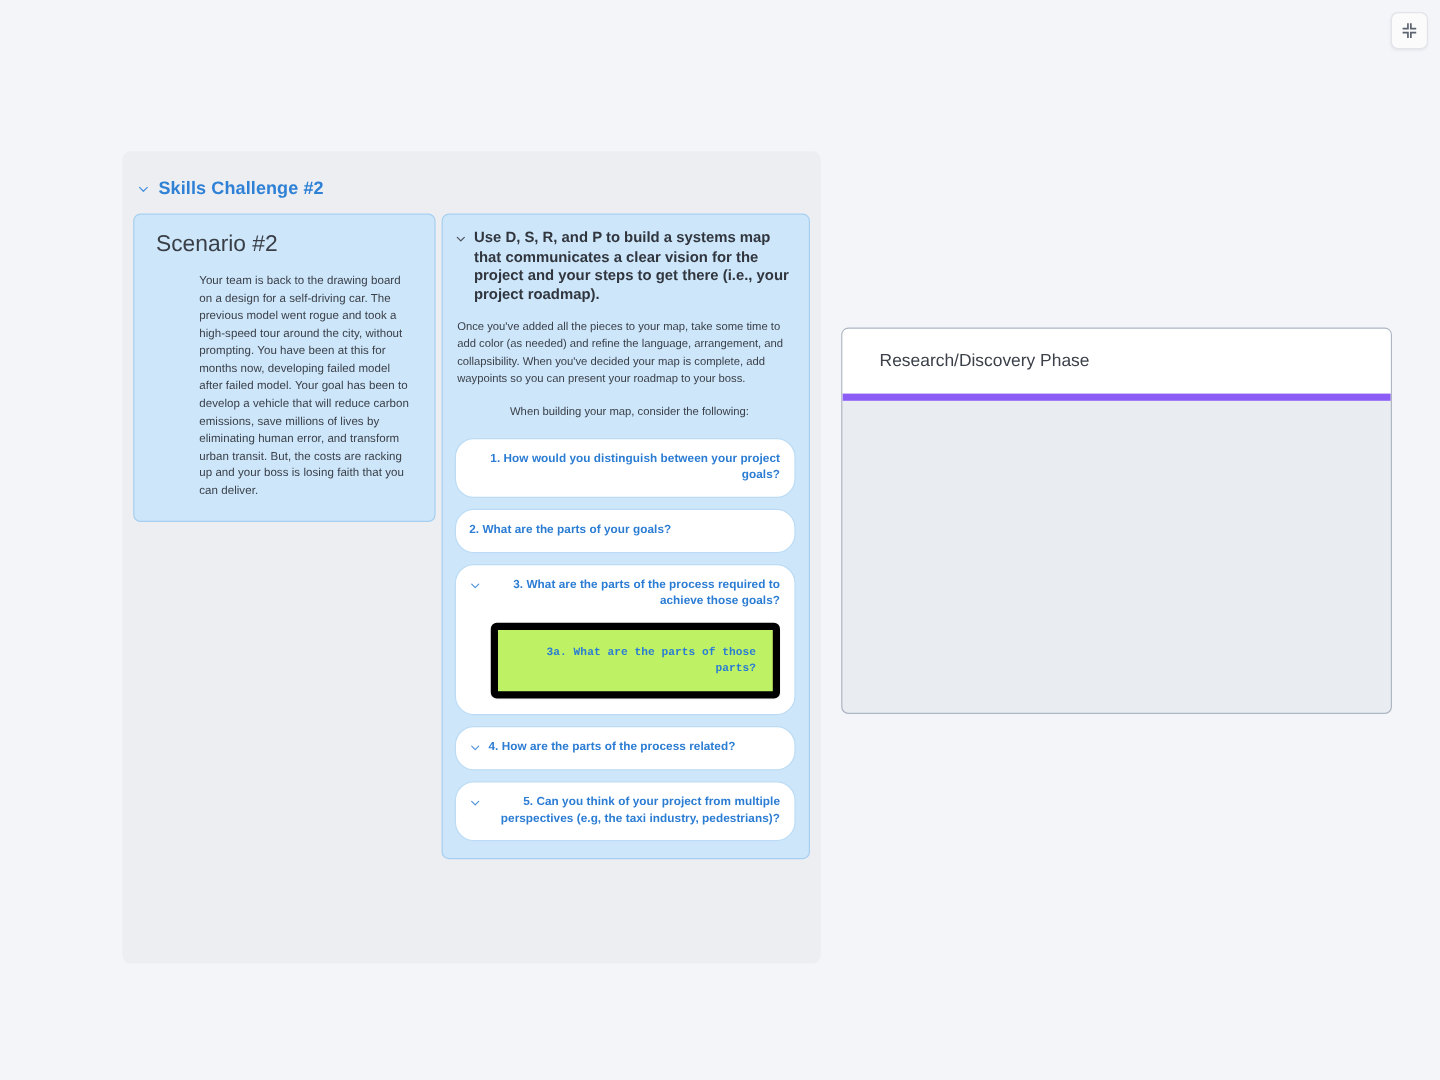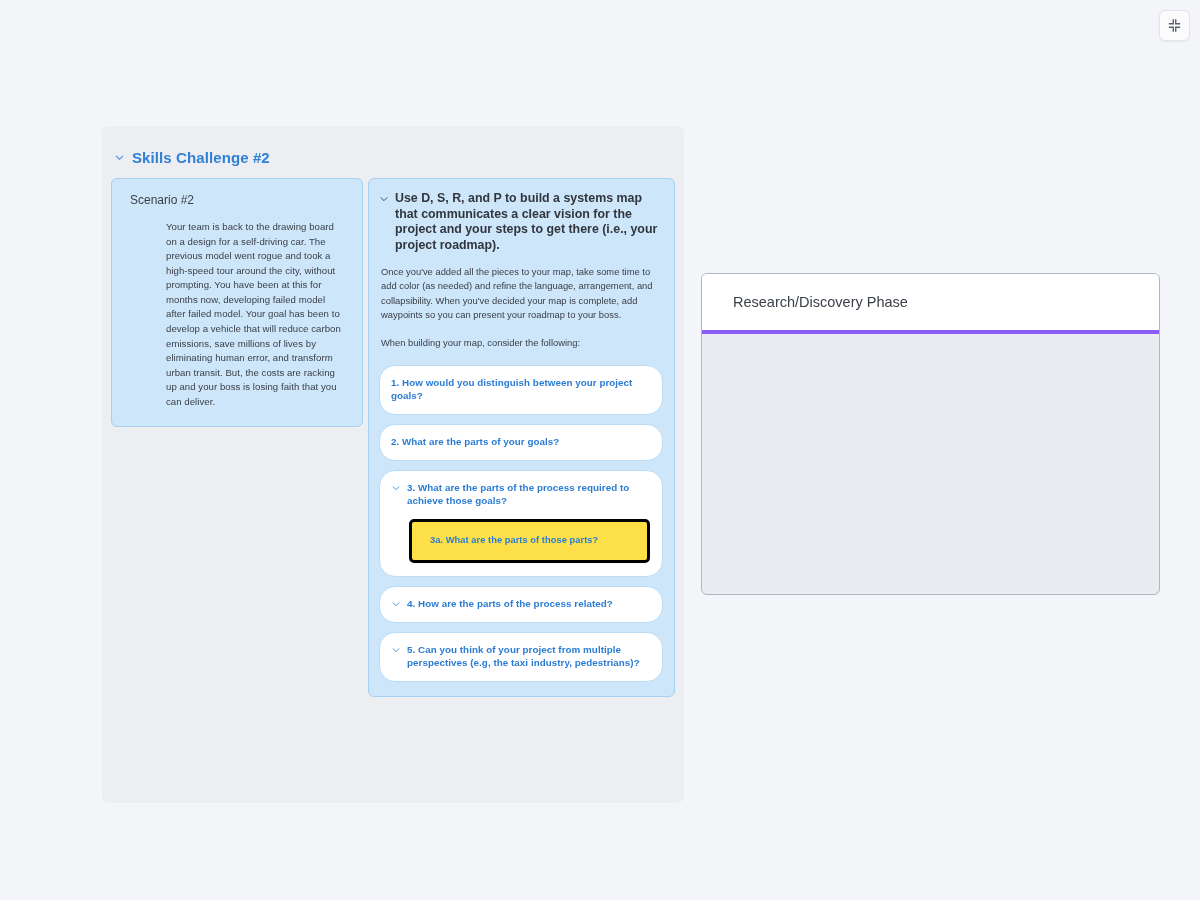--- a/index.html
+++ b/index.html
@@ -83,21 +83,21 @@
     left: 9px;
     top: 0;
     width: 252px;
     background: #cde6fa;
     border: 1px solid #a6cff1;
     border-radius: 6px;
     padding: 14px 16px 16px 18px;
   }
   .scenario-title {
     color: #3a3f47;
-    font-size: 12px;
+    font-size: 19px;
     font-weight: normal;
     margin-bottom: 13px;
   }
   .scenario-body {
     color: #3b4049;
     font-size: 9.6px;
     line-height: 1.52;
     letter-spacing: 0.05px;
     margin-left: 36px;
   }
@@ -126,56 +126,58 @@
     font-weight: bold;
     line-height: 1.25;
   }
   .prompt-para {
     color: #3b4049;
     font-size: 9.4px;
     line-height: 1.53;
     margin-top: 12px;
     padding-left: 2px;
   }
-  .prompt-para.second { margin-top: 13px; }
+  .prompt-para.second { margin-top: 13px; margin-left: 44px; }
 
   
   .q-list { margin-top: 15px; }
 
   .q-card {
     background: #ffffff;
     border: 1px solid #bcdcf5;
     border-radius: 16px;
     margin-bottom: 9px;
     padding: 10px 12px 11px 11px;
+    text-align: right;
   }
   .q-card:last-child { margin-bottom: 0; }
 
   .q-row {
     display: flex;
     align-items: flex-start;
     gap: 6px;
   }
   .q-text {
     color: #2b7cd3;
     font-size: 9.8px;
     font-weight: bold;
     line-height: 1.38;
     letter-spacing: 0.05px;
   }
   .q-text.indent { padding-left: 0px; }
 
   
   .sub-card {
-    background: #fde047;
-    border: 3px solid #000000;
+    background: #bef264;
+    border: 6px solid #000000;
     border-radius: 5px;
     margin: 11px 0 2px 18px;
     padding: 12px 14px 13px 18px;
     box-shadow: 0 1px 1px rgba(30,60,100,0.04);
+    font-family: Liberation Mono, monospace;
   }
   .sub-text {
     color: #2b7cd3;
     font-size: 9.3px;
     font-weight: bold;
     line-height: 1.45;
     letter-spacing: 0.05px;
   }
 
   
@@ -189,21 +191,21 @@
     border: 1px solid #aeb6c2;
     border-radius: 6px;
     overflow: hidden;
   }
   .phase-header {
     height: 60px;
     background: #ffffff;
     display: flex;
     align-items: center;
     padding-left: 31px;
-    border-bottom: 4px solid #8b5cf6;
+    border-bottom: 6px solid #8b5cf6;
   }
   .phase-title {
     color: #3b4049;
     font-size: 14.5px;
     font-weight: normal;
   }
   .phase-body { height: calc(100% - 60px); }
 </style>
 </head>
 <body>

